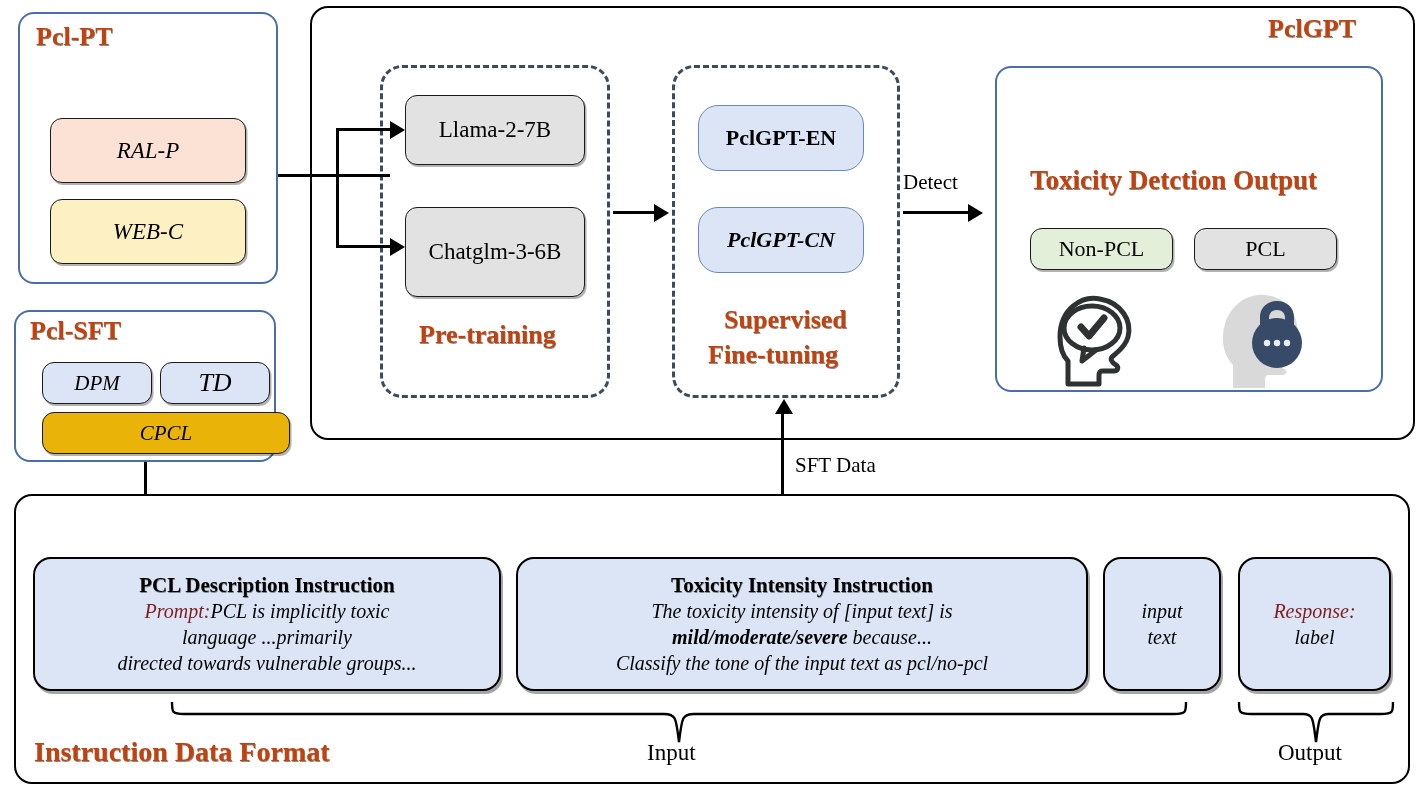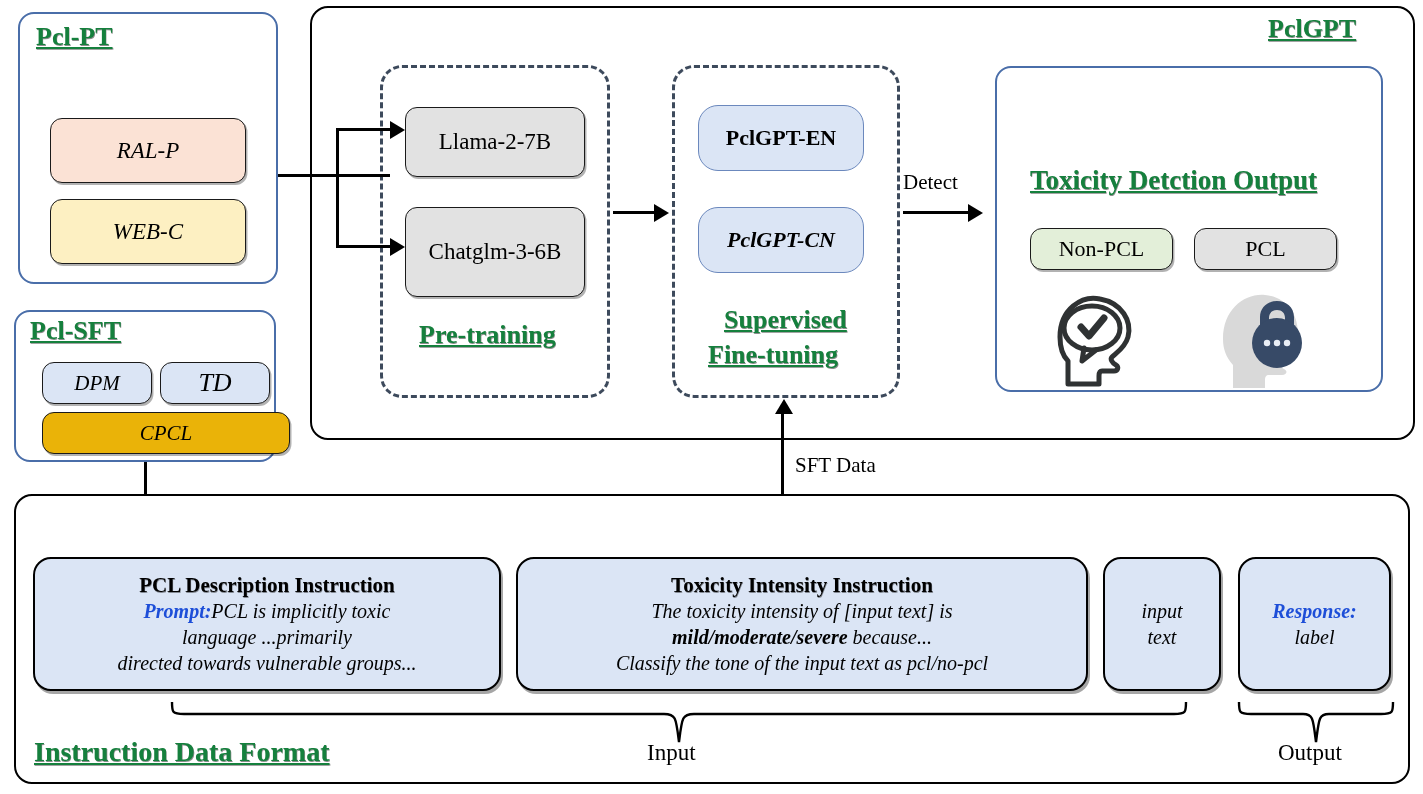--- a/index.html
+++ b/index.html
@@ -37,24 +37,23 @@
   }
   .chip-blue-thin{
     border:1.6px solid #6b88bd;
     border-radius:20px;
     background:#dbe5f5;
     display:flex;align-items:center;justify-content:center;
     text-align:center;
   }
   .grp-title{
     font-weight:bold;
-    color:#15803d;
+    color:#c2410c;
     white-space:nowrap;
     text-shadow:0.6px 0.8px 0 rgba(0,0,0,.45);
-    text-decoration:underline;
   }
   .ital{font-style:italic;}
 
   
   .hline{background:#000;height:3px;}
   .vline{background:#000;width:3px;}
   .arrow-r{
     width:0;height:0;
     border-top:9px solid transparent;
     border-bottom:9px solid transparent;
@@ -86,21 +85,21 @@
     border:2.2px solid #000;
     border-radius:18px;
     box-shadow:2px 3px 0 rgba(0,0,0,.35);
     display:flex;flex-direction:column;align-items:center;justify-content:center;
     text-align:center;
     padding:6px 10px;
   }
   .instr-head{font-weight:bold;font-size:21px;line-height:1.25;
      text-shadow:0.5px 0.7px 0 rgba(0,0,0,.4);}
   .instr-line{font-style:italic;font-size:20px;line-height:1.3;}
-  .red{color:#1d4ed8;font-weight:bold;font-style:italic;}
+  .red{color:#7f1d1d;font-weight:normal;font-style:italic;}
   .bolditalic{font-weight:bold;font-style:italic;}
   .brace-label{font-size:23px;white-space:nowrap;}
 </style>
 </head>
 <body>
 
 <div id="root">
 
   <div class="abs blue-outline" style="left:18px;top:12px;width:260px;height:272px;">
     <div class="abs grp-title" style="left:16px;top:8px;font-size:26px;">Pcl-PT</div>
@@ -122,21 +121,21 @@
     </div>
     <div class="abs chip ital" style="left:26px;top:100px;width:248px;height:42px;background:#eab308;font-size:21px;">
       <span>CPCL</span>
     </div>
   </div>
 
   <div class="abs black-outline" style="left:310px;top:6px;width:1105px;height:434px;"></div>
   <div class="abs grp-title" style="left:1268px;top:14px;font-size:26px;">PclGPT</div>
 
   <div class="abs dashed-box" style="left:380px;top:65px;width:230px;height:333px;"></div>
-  <div class="abs chip" style="left:405px;top:107px;width:180px;height:70px;background:#e2e2e2;font-size:23px;">
+  <div class="abs chip" style="left:405px;top:95px;width:180px;height:70px;background:#e2e2e2;font-size:23px;">
     <span>Llama-2-7B</span>
   </div>
   <div class="abs chip" style="left:405px;top:207px;width:180px;height:90px;background:#e2e2e2;font-size:23px;">
     <span>Chatglm-3-6B</span>
   </div>
   <div class="abs grp-title" style="left:419px;top:320px;font-size:26px;">Pre-training</div>
 
   <div class="abs dashed-box" style="left:672px;top:65px;width:228px;height:333px;"></div>
   <div class="abs chip-blue-thin" style="left:698px;top:105px;width:166px;height:66px;font-size:22px;font-weight:bold;">
     <span>PclGPT-EN</span>

